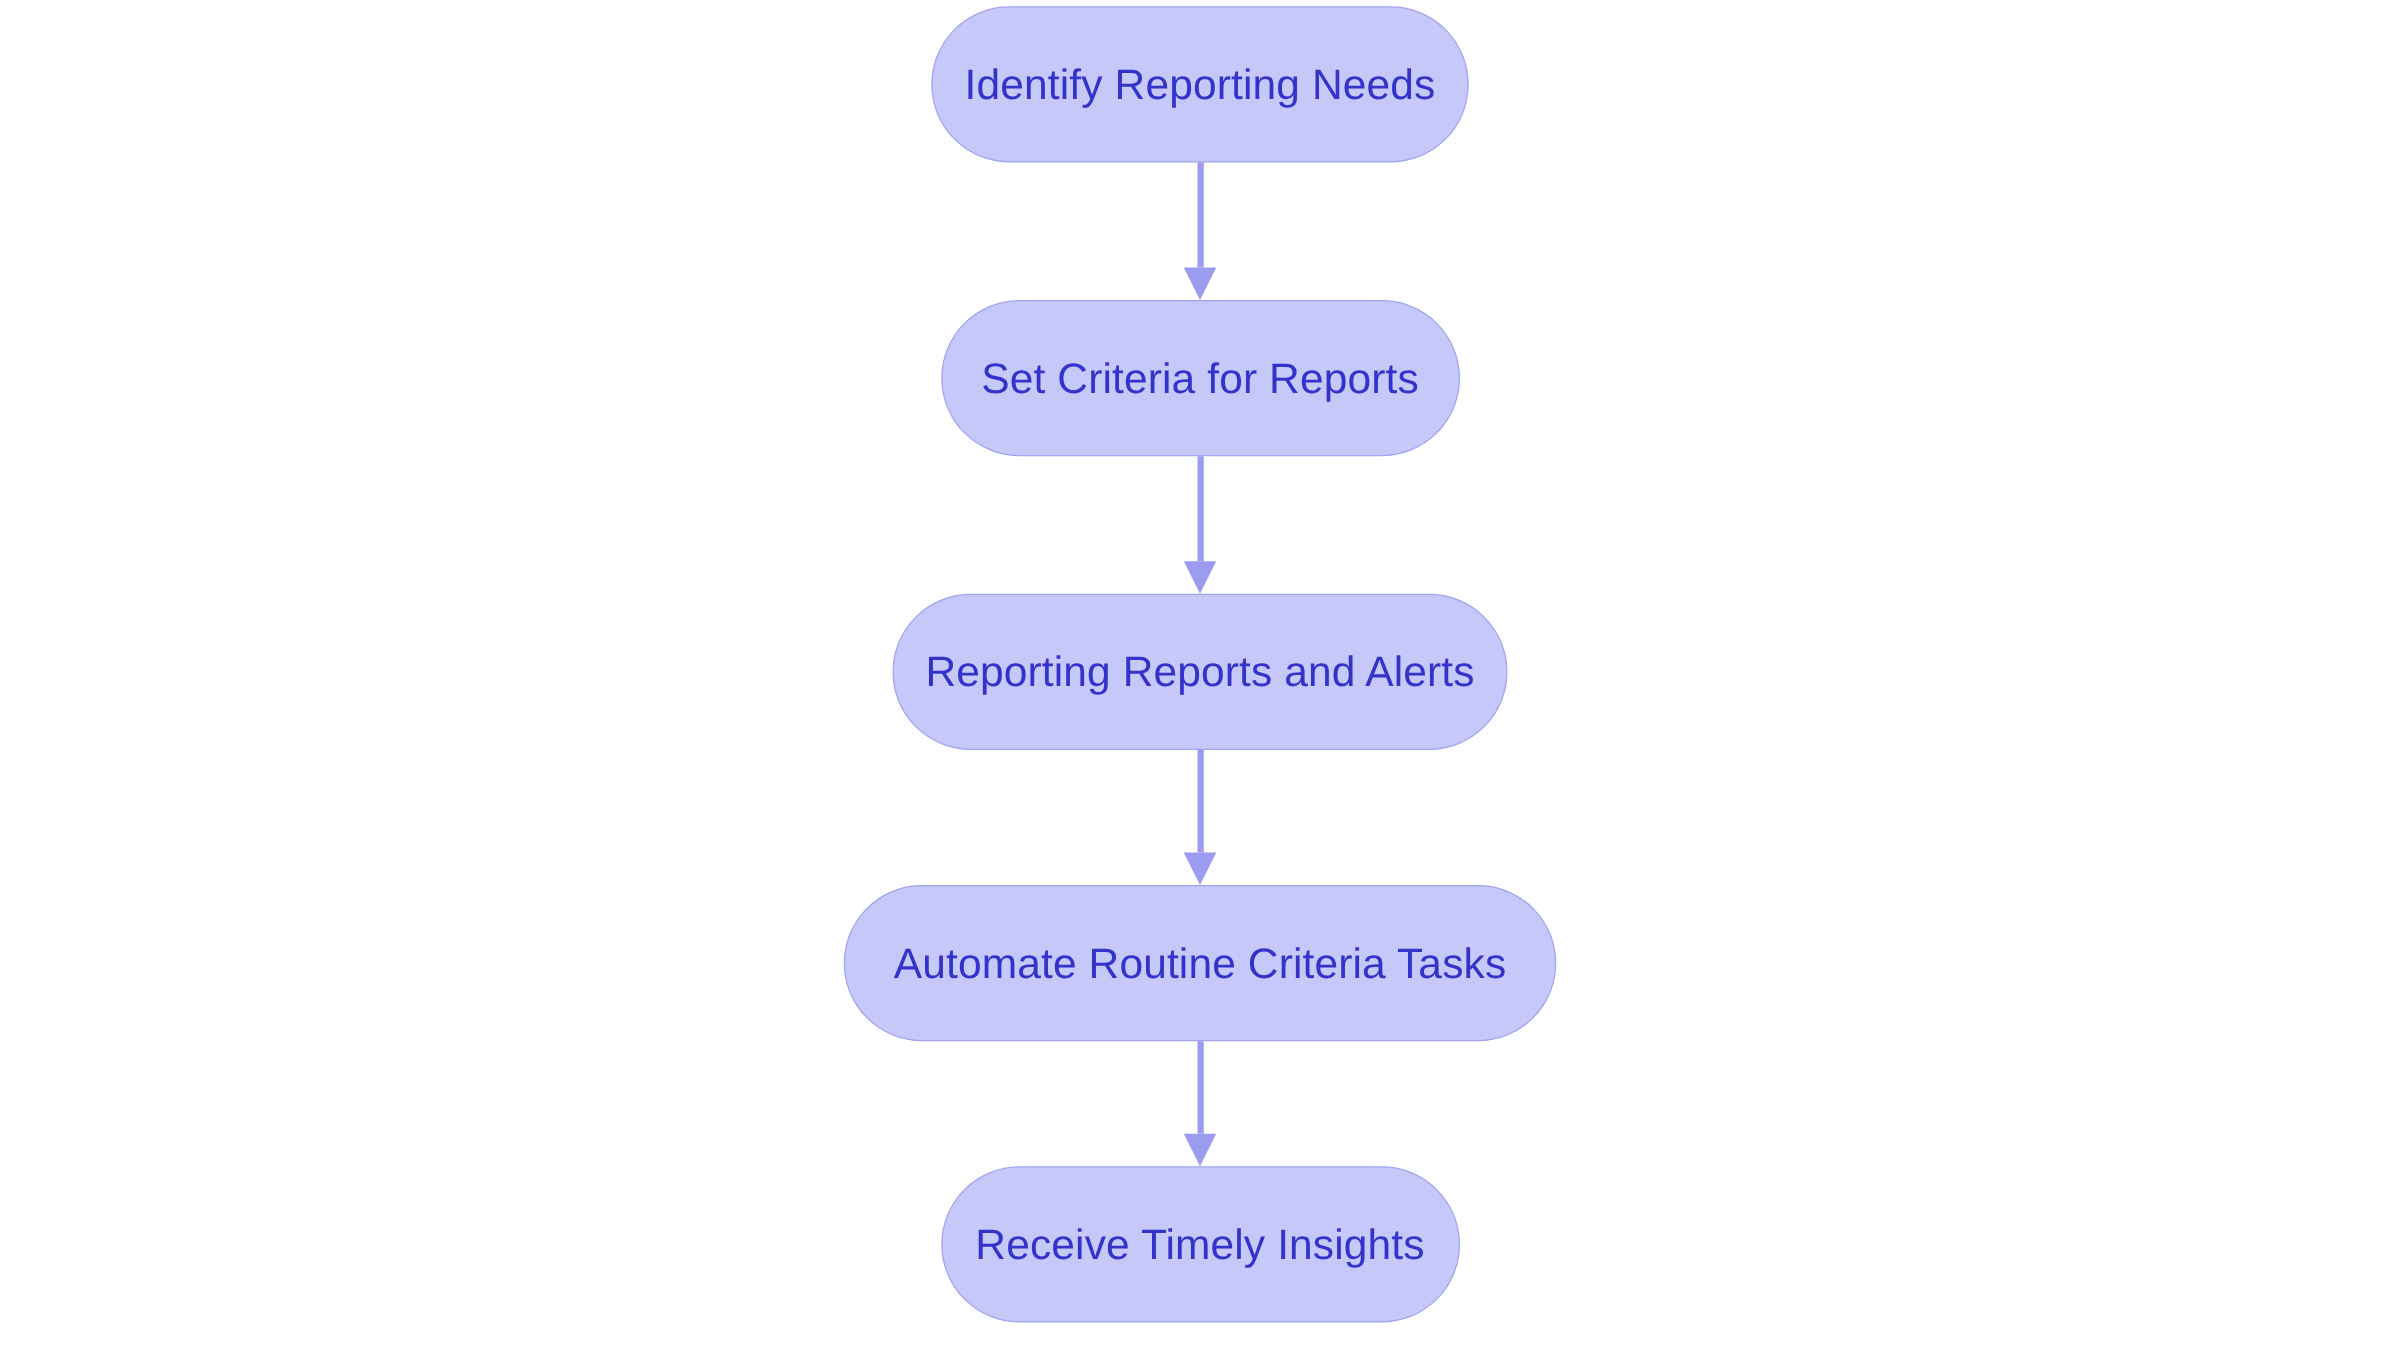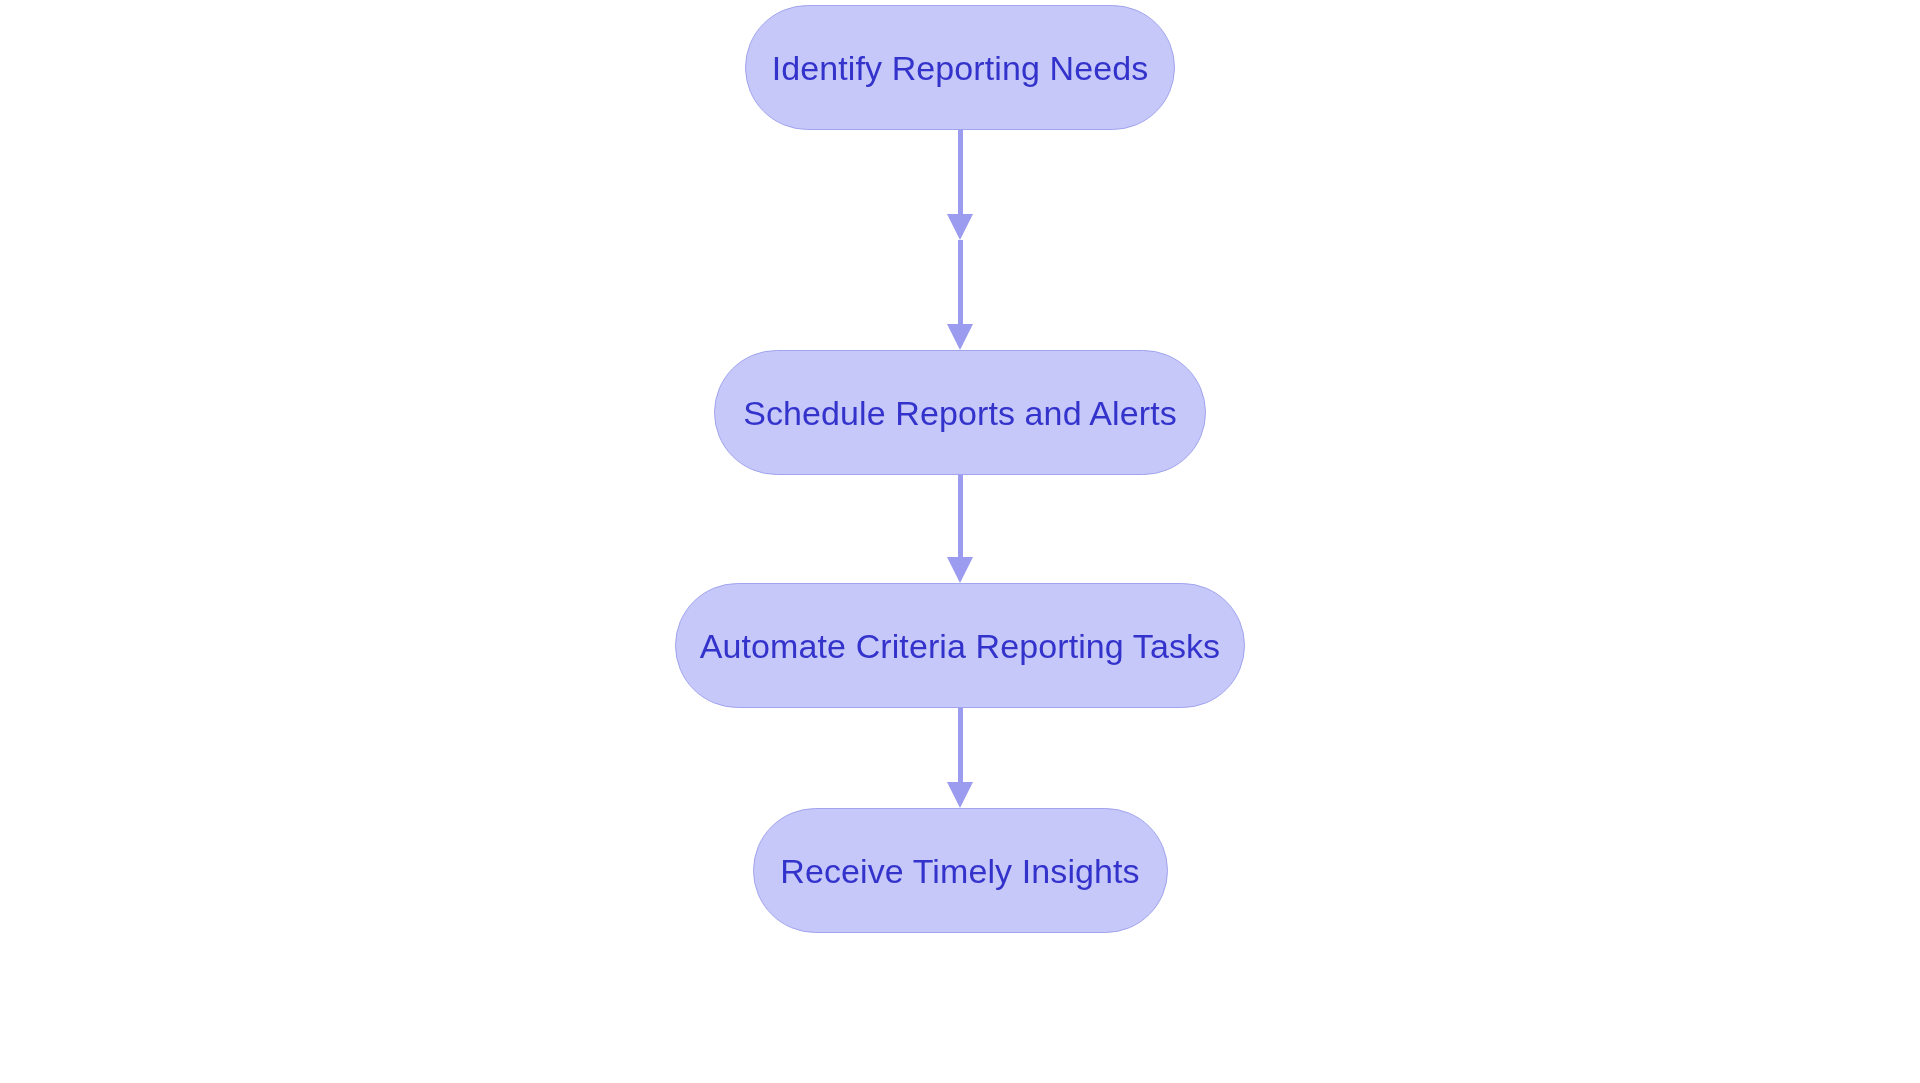--- a/index.html
+++ b/index.html
@@ -106,37 +106,40 @@
 
     <div class="node w1">
       <span class="node-label">Identify Reporting Needs</span>
     </div>
 
     <div class="connector g1">
       <div class="stem"></div>
       <div class="head"></div>
     </div>
 
+    <div class="node w2">
+      <span class="node-label">Set Criteria for Reports</span>
+    </div>
 
     <div class="connector g2">
       <div class="stem"></div>
       <div class="head"></div>
     </div>
 
     <div class="node w3">
-      <span class="node-label">Schedule Reports and Alerts</span>
+      <span class="node-label">Reporting Reports and Alerts</span>
     </div>
 
     <div class="connector g3">
       <div class="stem"></div>
       <div class="head"></div>
     </div>
 
     <div class="node w4">
-      <span class="node-label">Automate Criteria Reporting Tasks</span>
+      <span class="node-label">Automate Routine Criteria Tasks</span>
     </div>
 
     <div class="connector g4">
       <div class="stem"></div>
       <div class="head"></div>
     </div>
 
     <div class="node w5">
       <span class="node-label">Receive Timely Insights</span>
     </div>

